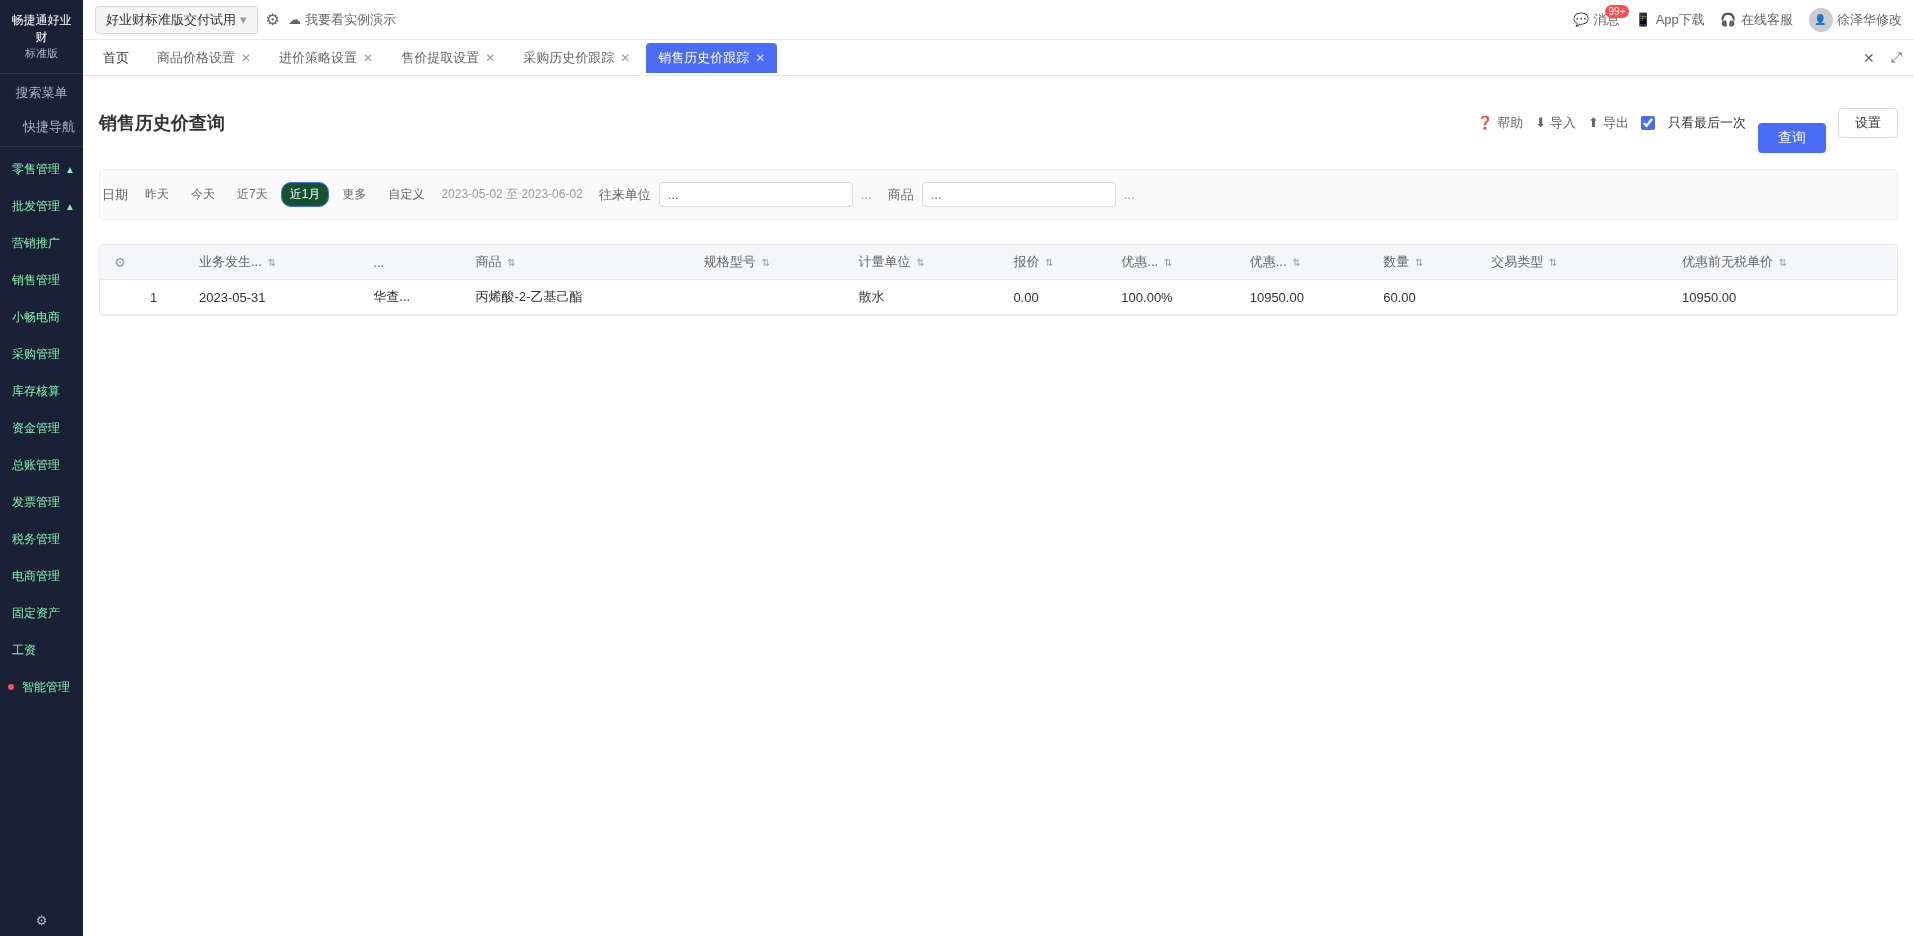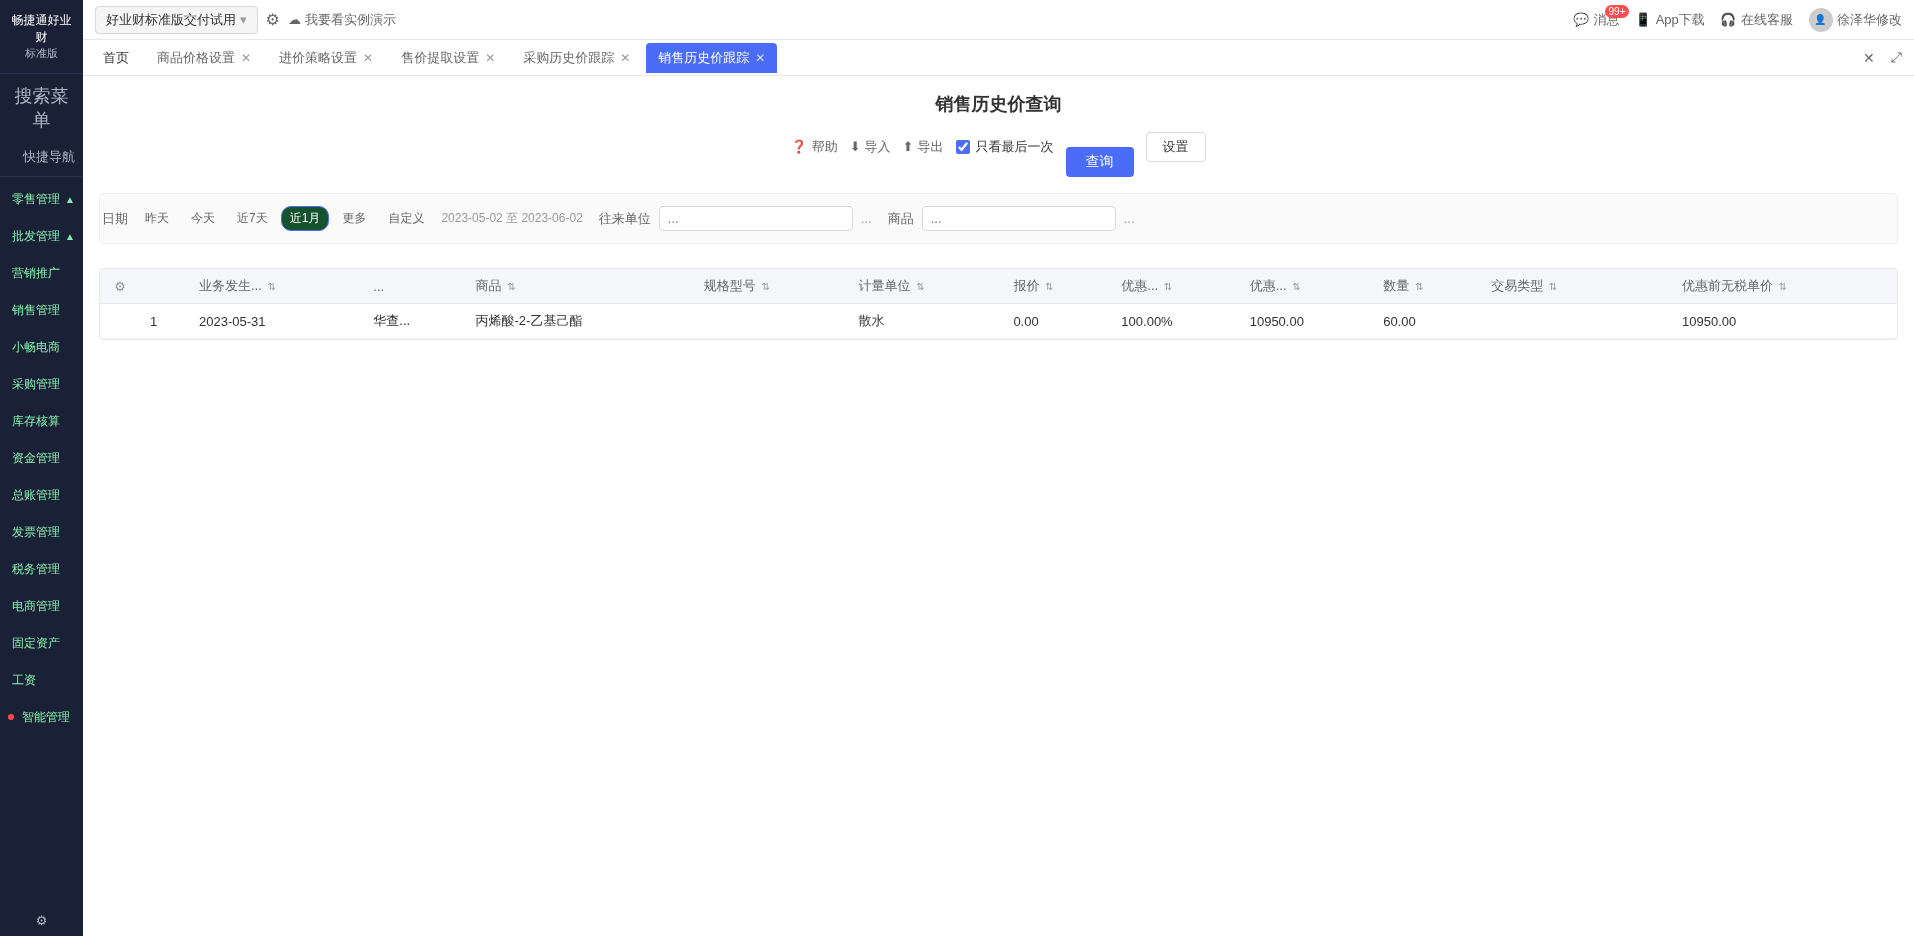--- a/index.html
+++ b/index.html
@@ -3,21 +3,21 @@
   <meta charset="utf-8">
   <style>
     * { box-sizing: border-box; margin: 0; padding: 0; }
     body { font-family: 'Microsoft YaHei', Arial, sans-serif; font-size: 13px; background: #f0f2f5; color: #333; display: flex; height: 936px; overflow: hidden; }
 
     
     .sidebar { width: 83px; background: #1a2035; color: #adb5c6; display: flex; flex-direction: column; height: 100%; flex-shrink: 0; }
     .sidebar-logo { padding: 12px 8px; border-bottom: 1px solid #2a3350; text-align: center; }
     .sidebar-logo .logo-text { color: #fff; font-size: 12px; line-height: 1.4; }
     .sidebar-logo .logo-sub { color: #adb5c6; font-size: 11px; }
-    .sidebar-search { padding: 10px 8px; text-align: center; color: #adb5c6; cursor: pointer; font-size: 18px; }
+    .sidebar-search { padding: 10px 8px; text-align: center; color: #adb5c6; cursor: pointer; font-size: 13px; }
     .sidebar-nav { padding: 6px 8px; text-align: right; color: #adb5c6; cursor: pointer; font-size: 13px; }
     .sidebar-divider { height: 1px; background: #2a3350; margin: 4px 0; }
     .sidebar-item { padding: 10px 4px; text-align: center; cursor: pointer; font-size: 12px; color: #86efac; display: flex; align-items: center; justify-content: space-between; padding-left: 12px; padding-right: 8px; }
     .sidebar-item .arrow { font-size: 10px; }
     .sidebar-item.has-dot { position: relative; padding-left: 8px; }
     .sidebar-item .dot { width: 6px; height: 6px; background: #ff4d4f; border-radius: 50%; display: inline-block; margin-right: 4px; }
     .sidebar-bottom { margin-top: auto; padding: 8px; text-align: center; color: #adb5c6; cursor: pointer; }
 
     
     .main { flex: 1; display: flex; flex-direction: column; overflow: hidden; background: #f0f2f5; }
@@ -41,27 +41,27 @@
     .tab { display: flex; align-items: center; gap: 4px; padding: 6px 12px; cursor: pointer; font-size: 13px; color: #666; border-radius: 4px 4px 0 0; white-space: nowrap; }
     .tab.active { background: #4a6cf7; color: #fff; }
     .tab .close { font-size: 12px; color: #999; margin-left: 2px; }
     .tab.active .close { color: rgba(255,255,255,0.8); }
     .tab-home { font-size: 13px; color: #333; }
     .tabbar-right { margin-left: auto; display: flex; align-items: center; gap: 8px; }
     .tabbar-icon-btn { cursor: pointer; color: #666; font-size: 14px; padding: 4px; }
 
     
     .content { flex: 1; overflow: auto; padding: 16px; background: #fff; }
-    .page-header { display: flex; align-items: center; justify-content: space-between; margin-bottom: 16px; flex-direction: column; }
+    .page-header { display: flex; align-items: center; justify-content: space-between; margin-bottom: 16px; }
     .page-title { font-size: 18px; font-weight: bold; color: #333; }
     .page-actions { display: flex; align-items: center; gap: 12px; }
     .page-action-btn { display: flex; align-items: center; gap: 4px; color: #666; cursor: pointer; font-size: 13px; }
     .query-btn { background: #4a6cf7; color: #fff; border: none; border-radius: 4px; padding: 6px 20px; cursor: pointer; font-size: 14px; margin-top: 31px; }
     .settings-btn { background: #fff; color: #333; border: 1px solid #d9d9d9; border-radius: 4px; padding: 5px 16px; cursor: pointer; font-size: 13px; }
-    .checkbox-label { display: flex; align-items: center; gap: 6px; font-size: 13px; color: #333; cursor: pointer; justify-content: flex-end; }
+    .checkbox-label { display: flex; align-items: center; gap: 13px; font-size: 13px; color: #333; cursor: pointer; justify-content: flex-end; }
     .checkbox-input { accent-color: #4a6cf7; width: 14px; height: 14px; }
 
     
     .filter-bar { display: flex; align-items: center; gap: 16px; margin-bottom: 24px; padding: 12px 2px; background: #fafafa; border: 1px solid #f0f0f0; border-radius: 4px; }
     .filter-group { display: flex; align-items: center; gap: 8px; }
     .filter-label { color: #666; font-size: 13px; white-space: nowrap; }
     .date-btns { display: flex; align-items: center; gap: 4px; }
     .date-btn { padding: 3px 8px; border-radius: 4px; cursor: pointer; font-size: 12px; color: #666; border: 1px solid transparent; }
     .date-btn.active { background: #14532d; color: #fff; border-color: #4a6cf7; border-radius: 10px; }
     .date-range { font-size: 12px; color: #999; }

